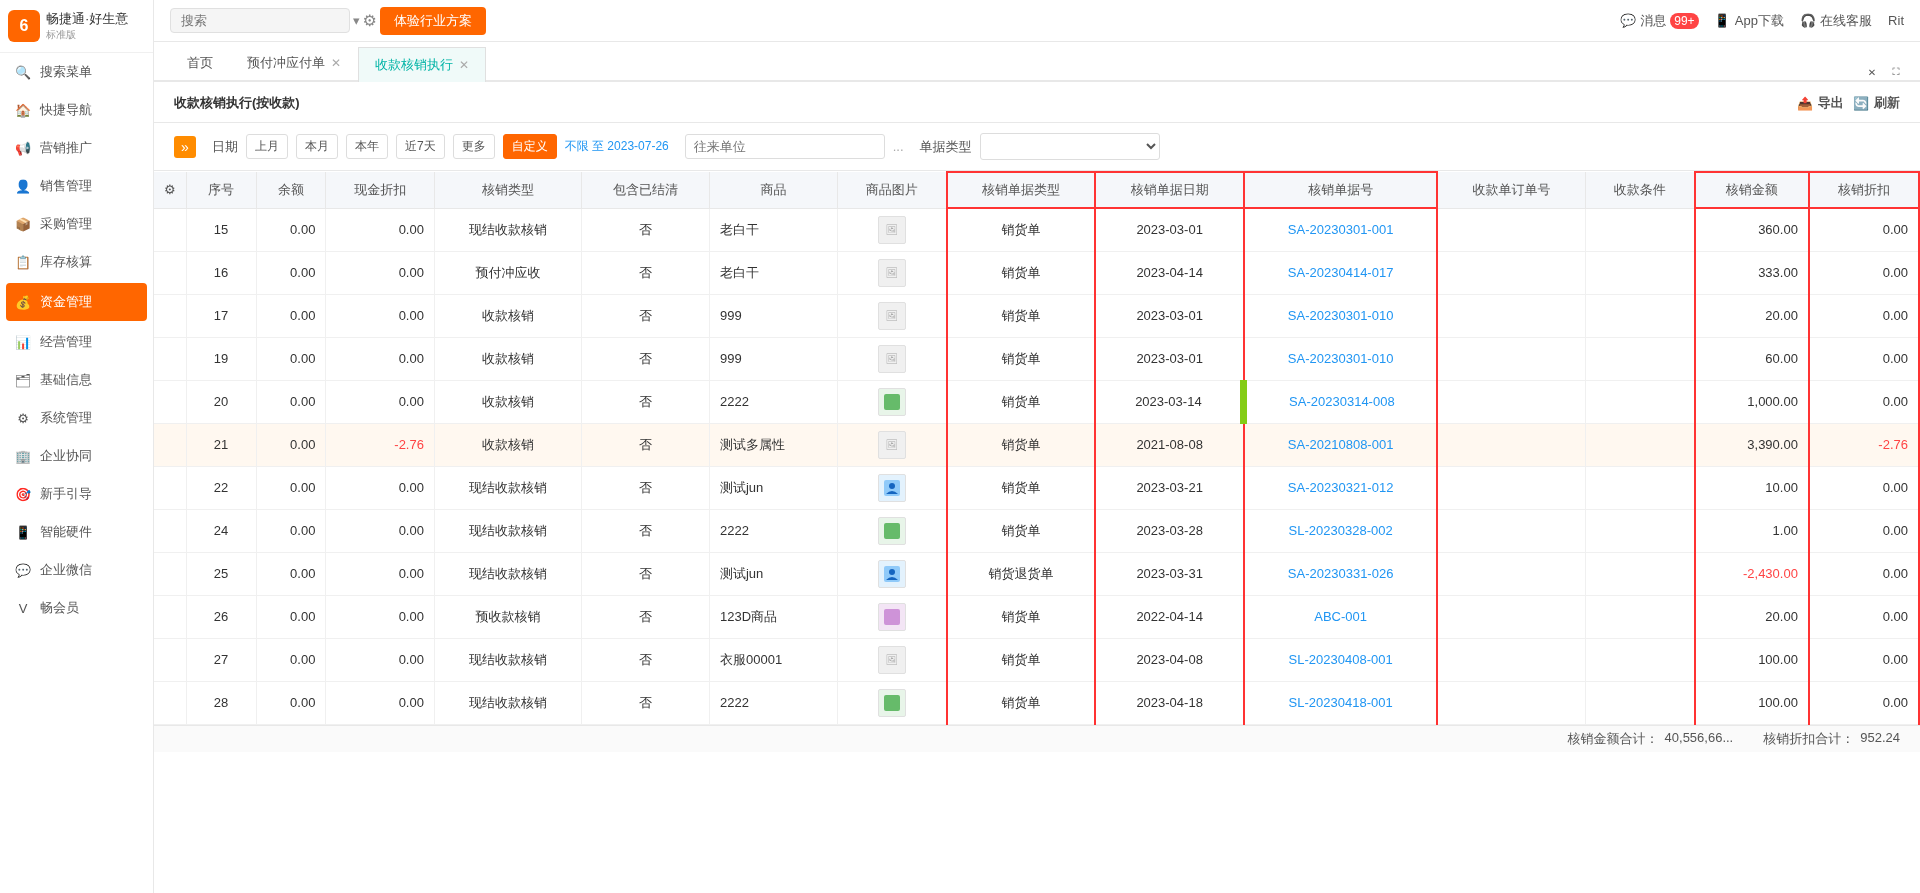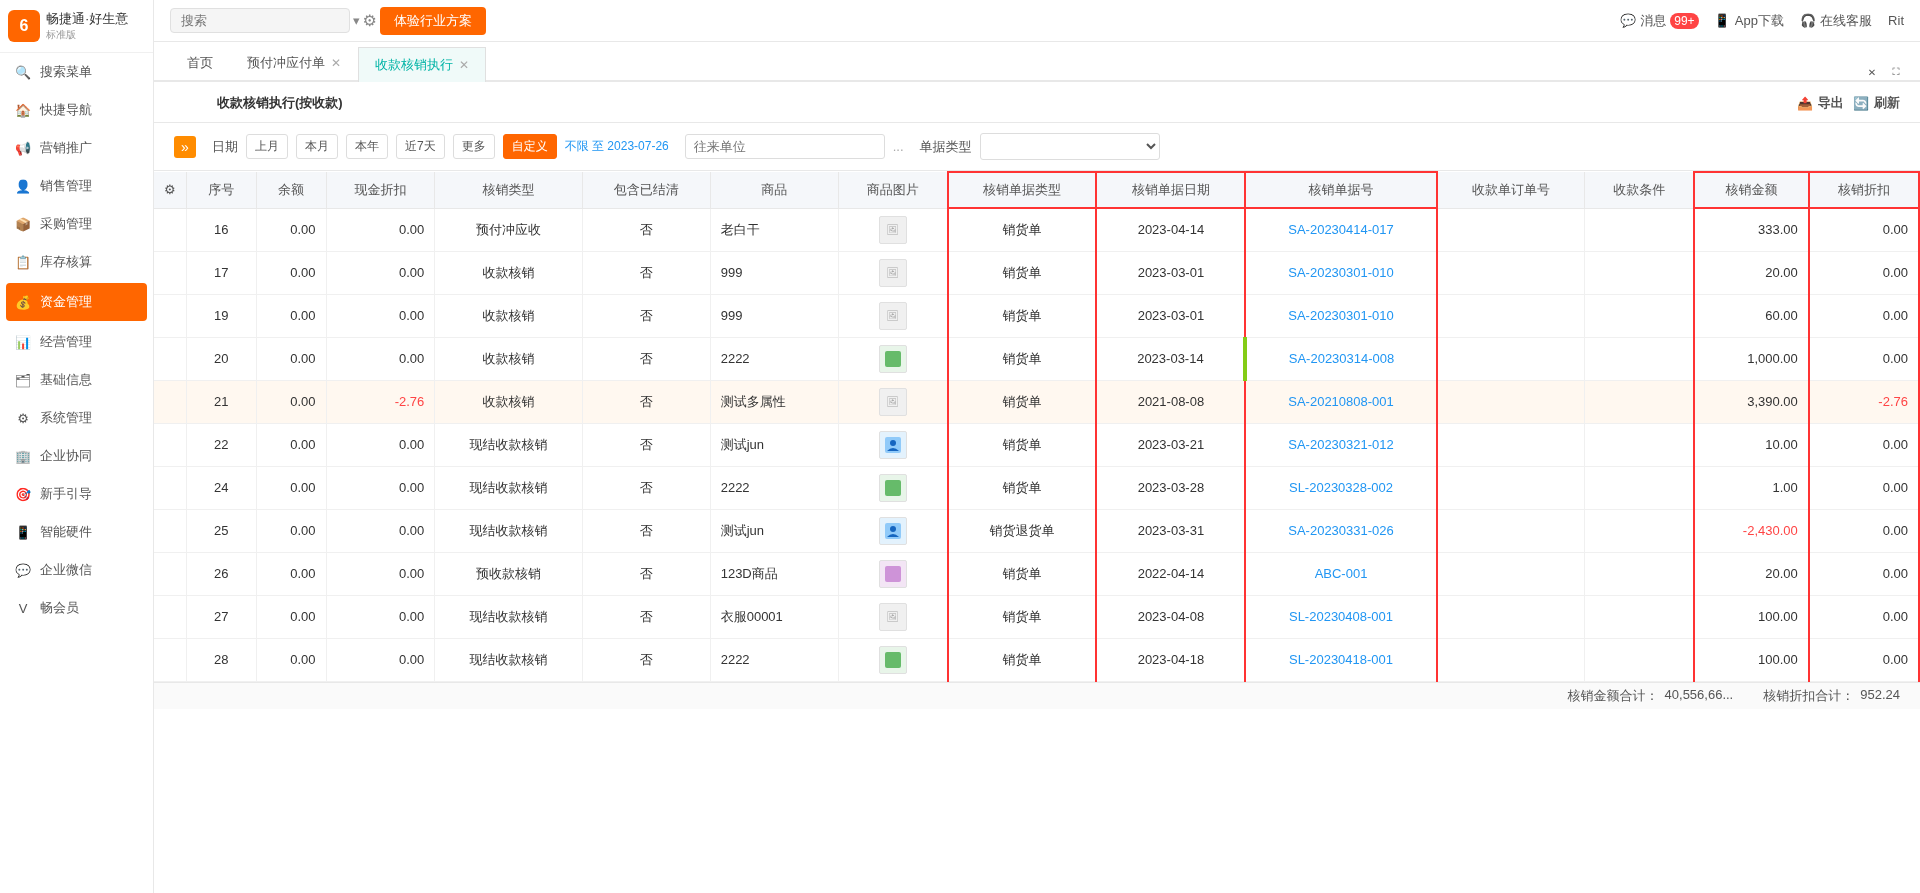--- a/index.html
+++ b/index.html
@@ -33,21 +33,21 @@
     .tab { padding: 8px 16px; cursor: pointer; color: #555; border: 1px solid transparent; border-bottom: none; font-size: 13px; display: flex; align-items: center; gap: 6px; }
     .tab.active { background: #f0faf9; color: #00b4a6; border-color: #e0e0e0; border-bottom-color: #f0faf9; margin-bottom: -2px; }
     .tab-close { color: #aaa; font-size: 12px; }
     .tab-home { color: #555; font-weight: normal; }
     .window-controls { margin-left: auto; display: flex; gap: 8px; align-items: center; }
     .window-btn { width: 16px; height: 16px; border-radius: 50%; display: flex; align-items: center; justify-content: center; cursor: pointer; font-size: 10px; color: #555; }
 
     
     .page-content { flex: 1; background: #f5f5f5; overflow: hidden; display: flex; flex-direction: column; }
     .page-header { background: #fff; padding: 12px 20px 0 20px; border-bottom: 1px solid #e8e8e8; }
-    .page-title { font-size: 18px; font-weight: bold; color: #333; padding-bottom: 10px; display: flex; align-items: flex-end; justify-content: space-between; margin-left: 43px; }
+    .page-title { font-size: 18px; font-weight: bold; color: #333; padding-bottom: 10px; display: flex; align-items: flex-end; justify-content: space-between; }
     .page-title-actions { display: flex; gap: 10px; font-size: 13px; }
     .page-title-btn { color: #555; cursor: pointer; display: flex; align-items: center; gap: 4px; }
 
     
     .filter-bar { background: #fff; padding: 10px 20px; border-bottom: 1px solid #e8e8e8; display: flex; align-items: center; gap: 16px; flex-wrap: wrap; }
     .filter-section { display: flex; align-items: center; gap: 8px; }
     .filter-label { color: #555; font-size: 13px; }
     .filter-btn { padding: 3px 8px; border: 1px solid #ddd; border-radius: 3px; cursor: pointer; font-size: 12px; color: #555; background: #fff; }
     .filter-btn.active-custom { background: #ff6600; color: white; border-color: #ff6600; }
     .filter-date-range { color: #2196F3; font-size: 12px; }
@@ -251,20 +251,37 @@
             <th style="border: 2px solid #ff3333;">核销单据类型</th>
             <th style="border: 2px solid #ff3333;">核销单据日期</th>
             <th style="border: 2px solid #ff3333;">核销单据号</th>
             <th>收款单订单号</th>
             <th>收款条件</th>
             <th style="border: 2px solid #ff3333;">核销金额</th>
             <th style="border: 2px solid #ff3333;">核销折扣</th>
           </tr>
         </thead>
         <tbody id="table-body">
+        <tr>
+    <td></td>
+    <td>15</td>
+    <td class="num">0.00</td>
+    <td class="num ">0.00</td>
+    <td>现结收款核销</td>
+    <td>否</td>
+    <td class="left">老白干</td>
+    <td><div class="img-placeholder">🖼</div></td>
+    <td style="border-left: 2px solid #ff3333; border-right: 2px solid #ff3333;">销货单</td>
+    <td style="border-left: 2px solid #ff3333; border-right: 2px solid #ff3333;">2023-03-01</td>
+    <td class="link" style="border-left: 2px solid #ff3333; border-right: 2px solid #ff3333;">SA-20230301-001</td>
+    <td></td>
+    <td></td>
+    <td class="num " style="border-left: 2px solid #ff3333; border-right: 2px solid #ff3333;">360.00</td>
+    <td class="num " style="border-left: 2px solid #ff3333; border-right: 2px solid #ff3333;">0.00</td>
+  </tr>
             <tr>
     <td></td>
     <td>16</td>
     <td class="num">0.00</td>
     <td class="num ">0.00</td>
     <td>预付冲应收</td>
     <td>否</td>
     <td class="left">老白干</td>
     <td><div class="img-placeholder">🖼</div></td>
     <td style="border-left: 2px solid #ff3333; border-right: 2px solid #ff3333;">销货单</td>
@@ -317,21 +334,21 @@
     <td>收款核销</td>
     <td>否</td>
     <td class="left">2222</td>
     <td><div class="img-product" style="background:#e8f5e9;">
                   <svg width="20" height="20">
                     <rect x="2" y="2" width="16" height="16" fill="#66bb6a" rx="2"></rect>
                   </svg>
                 </div></td>
     <td style="border-left: 2px solid #ff3333; border-right: 2px solid #ff3333;">销货单</td>
     <td style="border-left: 2px solid #ff3333; border-right: 2px solid #ff3333;">2023-03-14</td>
-    <td class="link" style="border-left: 4px solid #84cc16; border-right: 2px solid #ff3333;">SA-20230314-008</td>
+    <td class="link" style="border-left: 7px solid #84cc16; border-right: 2px solid #ff3333;">SA-20230314-008</td>
     <td></td>
     <td></td>
     <td class="num " style="border-left: 2px solid #ff3333; border-right: 2px solid #ff3333;">1,000.00</td>
     <td class="num " style="border-left: 2px solid #ff3333; border-right: 2px solid #ff3333;">0.00</td>
   </tr>
             <tr class="highlighted">
     <td></td>
     <td>21</td>
     <td class="num">0.00</td>
     <td class="num red">-2.76</td>

